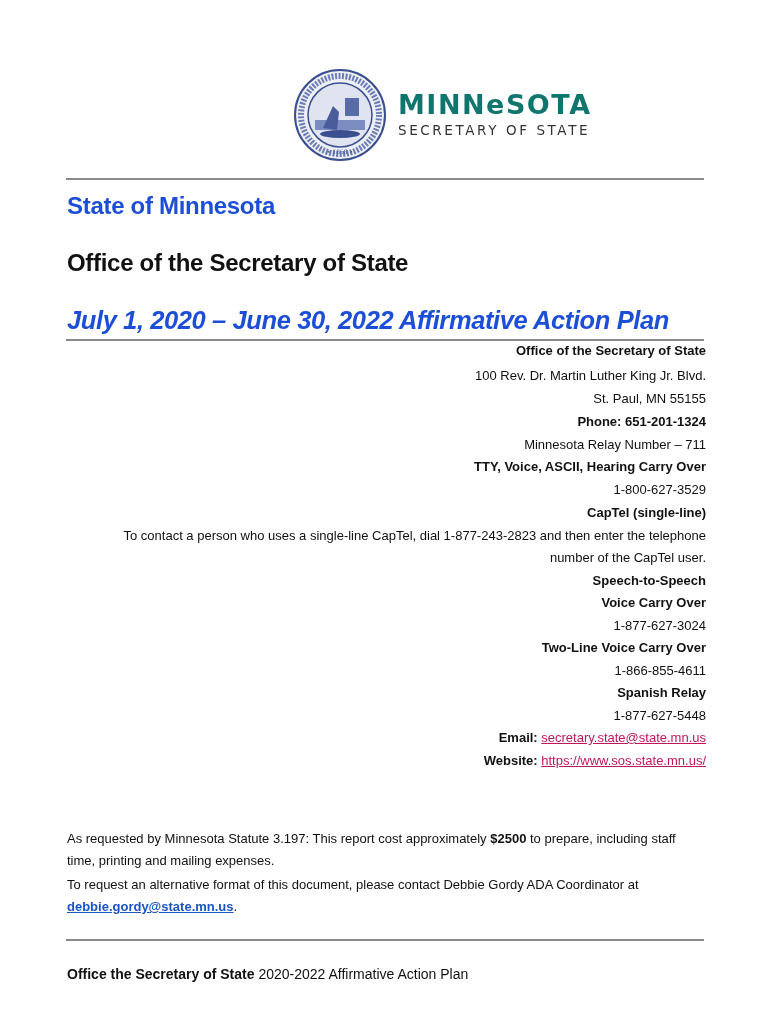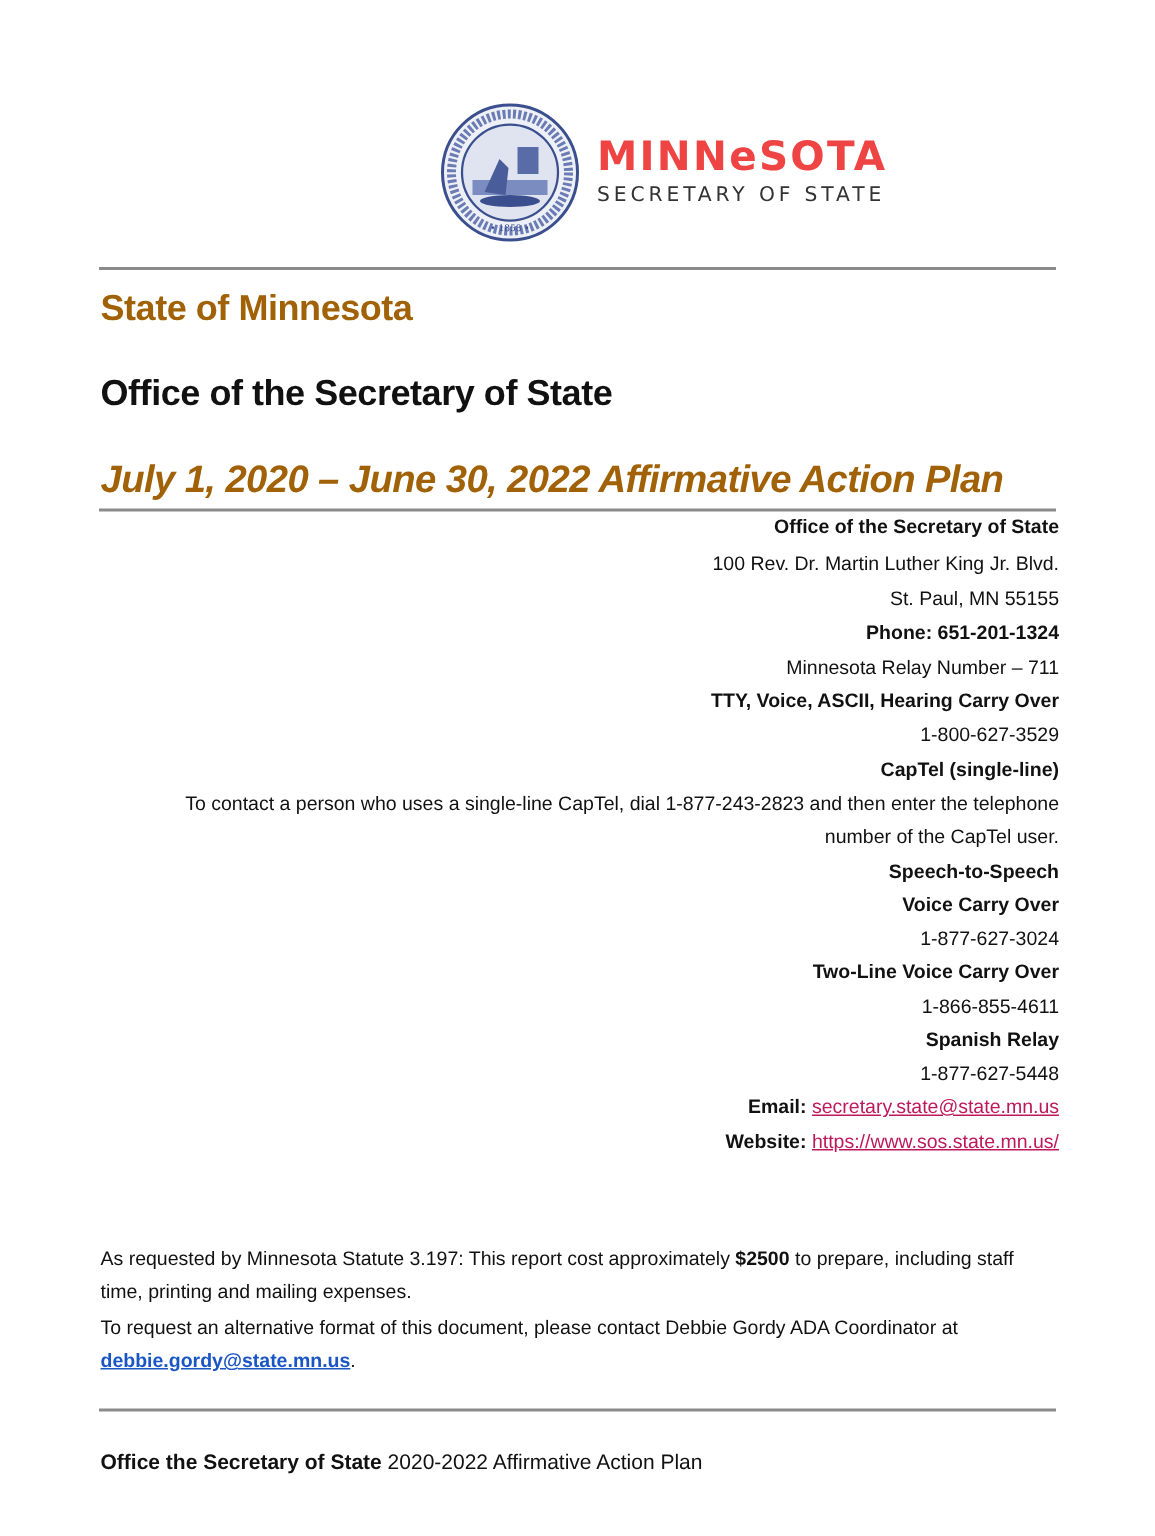--- a/index.html
+++ b/index.html
@@ -3,25 +3,25 @@
 <meta charset="utf-8">
 <style>
   html, body { margin:0; padding:0; background:#ffffff; }
   body { width:770px; height:1024px; position:relative; overflow:hidden;
          font-family:"Liberation Sans", sans-serif; color:#111; }
   .abs { position:absolute; }
   
   .seal { left:293px; top:68px; width:94px; height:94px; }
   .brand { left:398px; top:90px; }
   .brand-name { font-family:"DejaVu Sans", sans-serif; font-weight:bold; font-size:27px;
-                letter-spacing:1.5px; color:#ef4444; line-height:30px; }
+                letter-spacing:1.5px; color:#0f766e; line-height:30px; }
   .brand-sub { font-family:"DejaVu Sans", sans-serif; font-size:13.5px; letter-spacing:2.6px;
                color:#333; line-height:18px; margin-top:1px; }
   .rule { left:66px; width:638px; height:2px; background:#8a8a8a; }
-  .h-blue { color:#a16207; font-weight:bold; font-family:"Liberation Sans", sans-serif; }
+  .h-blue { color:#1d4ed8; font-weight:bold; font-family:"Liberation Sans", sans-serif; }
   .h1 { left:67px; top:192px; font-size:24px; letter-spacing:-0.3px; }
   .h2 { left:67px; top:249px; font-size:24px; font-weight:bold; color:#111; letter-spacing:-0.3px; }
   .h3 { left:67px; top:306px; font-size:25.5px; letter-spacing:-0.4px;font-style:italic; }
   .contact { right:68px; top:340px; width:640px; text-align:right; font-size:13px; line-height:22.5px; }
   .contact .b { font-weight:bold; }
   .contact .row { white-space:nowrap; }
   .contact a, .para a { color:#be185d; text-decoration:underline; }
   .para { left:67px; width:640px; font-size:13px; line-height:22px; }
   .para a.blue { color:#1a55c4;font-weight:bold; }
   .footer { left:67px; top:966px; font-size:14px; }

